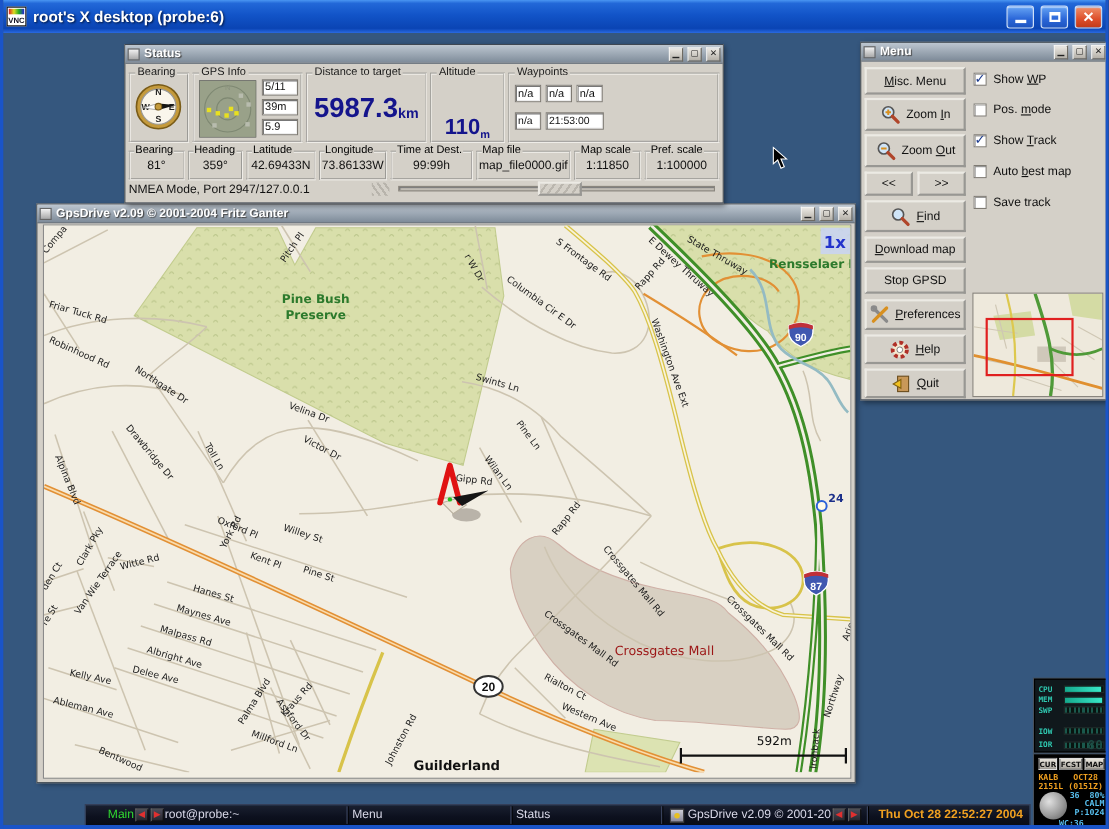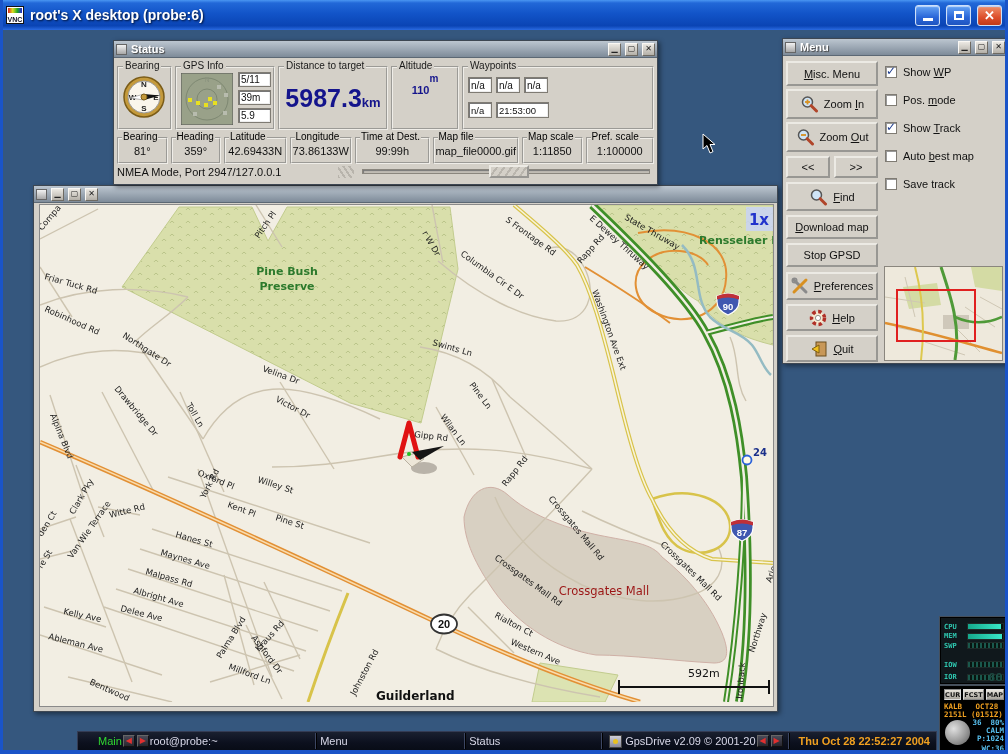--- a/index.html
+++ b/index.html
@@ -106,20 +106,21 @@
         <span class="g-max"></span>
       </span>
     <span class="xp-btn close">
         <span class="g-x">✕</span>
       </span>
   </div>
 
   <div class="win" id="gpsdrive-win" style="left:30px;top:185px;width:745px;height:527px;">
     <div class="win-title">
       <span class="ticon"></span>
+      <span class="t">GpsDrive v2.09  © 2001-2004 Fritz Ganter</span>
       <span class="wbtn">▁</span>
       <span class="wbtn">▢</span>
       <span class="wbtn">✕</span>
     </div>
     <div id="map-frame">
       <svg id="map-svg" width="733" height="497" viewBox="0 0 733 497" xmlns="http://www.w3.org/2000/svg">
         <defs>
           <pattern id="shrub" width="16" height="13" patternUnits="userSpaceOnUse">
             <path d="M2,5 q2,-3.5 4,0" stroke="#b9c489" fill="none" stroke-width="1"></path>
             <path d="M10,10 q2,-3.5 4,0" stroke="#b9c489" fill="none" stroke-width="1"></path>
@@ -361,23 +362,23 @@
             <span class="entry" style="width:33px;height:15px;">5/11</span>
             <span class="entry" style="width:33px;height:15px;">39m</span>
             <span class="entry" style="width:33px;height:15px;">5.9</span>
           </div>
         </div>
         <div class="s-frame" style="width:110px;flex:none;display:flex;align-items:center;justify-content:center;">
           <span class="flabel">Distance to target</span>
           <span class="bigval" style="font-size:25px;">5987.3</span>
             <span class="bigval" style="font-size:13px;margin-top:8px;">km</span>
         </div>
-        <div class="s-frame" style="width:68px;flex:none;display:flex;align-items:flex-start;justify-content:center;">
+        <div class="s-frame" style="width:68px;flex:none;display:flex;align-items:flex-end;justify-content:center;">
           <span class="flabel">Altitude</span>
-          <span class="bigval" style="font-size:11px;margin-top:16px;">110</span>
+          <span class="bigval" style="font-size:20px;margin-top:16px;">110</span>
             <span class="bigval" style="font-size:10px;margin-top:5px;">m</span>
         </div>
         <div class="s-frame" style="flex:1;">
           <span class="flabel">Waypoints</span>
           <div id="wp-r1" style="position:absolute;left:4px;top:9px;display:flex;gap:4px;">
               <span class="entry" style="width: 24px; height: 16px;">n/a</span>
               <span class="entry" style="width: 24px; height: 16px;">n/a</span>
               <span class="entry" style="width: 24px; height: 16px;">n/a</span>
             </div>
           <div id="wp-r2" style="position:absolute;left:4px;top:34px;display:flex;gap:4px;">
@@ -614,19 +615,19 @@
         <span class="wx-btn" style="border-style: inset;">CUR</span>
         <span class="wx-btn">FCST</span>
         <span class="wx-btn">MAP</span>
       </div>
     <div class="wx-line wx-orange" style="top:15px;">KALB   OCT28</div>
     <div class="wx-line wx-orange" style="top:23px;">2151L (0151Z)</div>
     <div class="wx-line wx-cyan" style="top:31px;">36  80%</div>
     <div class="wx-line wx-cyan" style="top:39px;">CALM</div>
     <div class="wx-line wx-cyan" style="top:47px;">P:1024</div>
     <div id="moon"></div>
-    <div class="wx-line wx-cyan" style="top:57px;">WC:36</div>
+    <div class="wx-line wx-cyan" style="top:57px;text-align:center;">WC:36</div>
   </div>
 
   <svg id="cursor" width="16" height="22" viewBox="0 0 16 22">
     <polygon points="1,1 1,16 5,12.5 8,20 11,18.6 8,11.5 13,11.5" fill="#000" stroke="#fff" stroke-width="1"></polygon>
   </svg>
 </div>
 
 </body></html>

